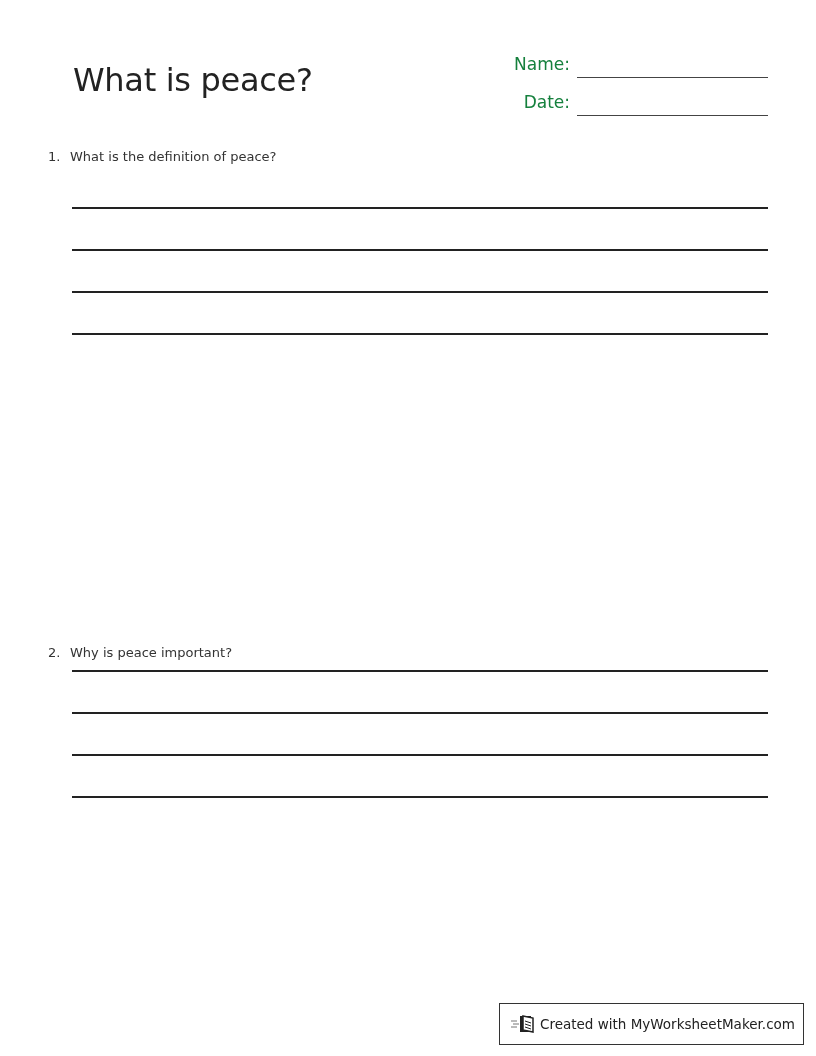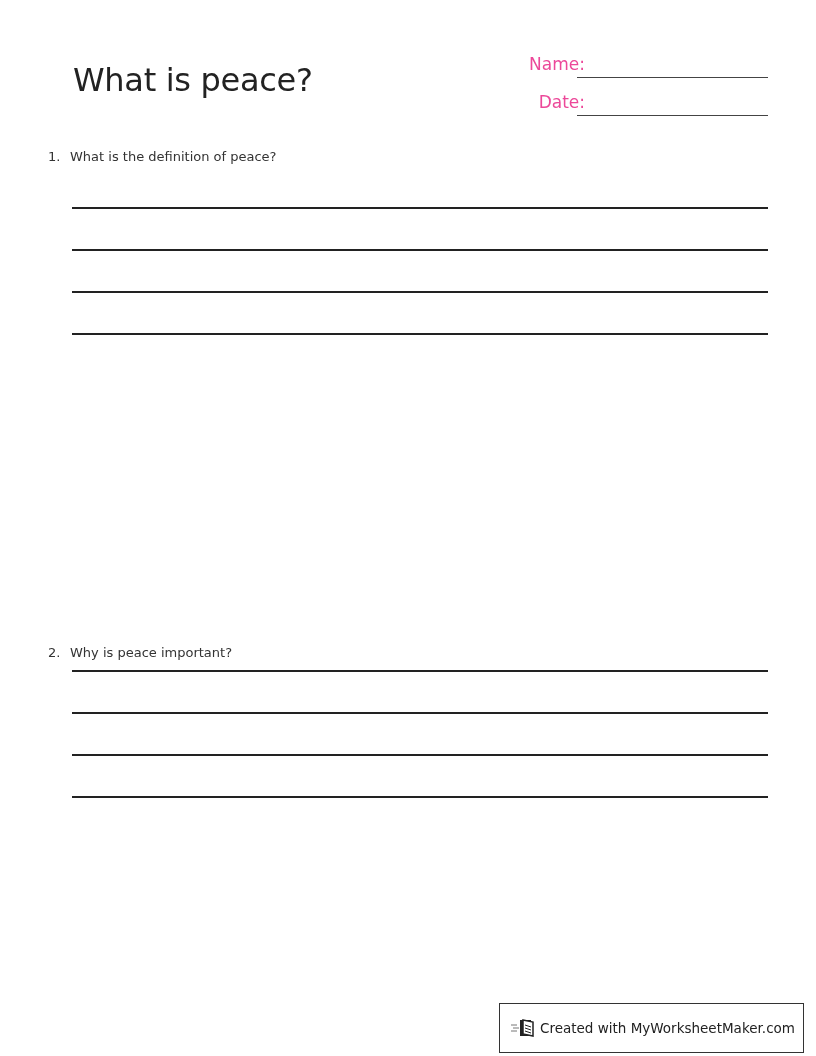--- a/index.html
+++ b/index.html
@@ -1,26 +1,26 @@
 <!DOCTYPE html>
 <html><head>
 <meta charset="utf-8">
 <style>
   html, body { margin: 0; padding: 0; background: #ffffff; }
   body { width: 816px; height: 1056px; position: relative; overflow: hidden;
          font-family: "DejaVu Sans", "Liberation Sans", sans-serif; color: #222; }
   .title { position: absolute; left: 61px; top: 48px; font-size: 32px; font-weight: 400;
            color: #222; letter-spacing: -0.3px; margin: 12px; line-height: 40px; }
   .field { position: absolute; left: 500px; width: 268px; height: 24px; }
-  .field .lbl { position: absolute; right: 183px; top: 0; font-size: 17px; color: #ec4899; line-height: 24px; }
+  .field .lbl { position: absolute; right: 198px; top: 0; font-size: 17px; color: #15803d; line-height: 24px; }
   .field .line { position: absolute; left: 77px; right: 0; bottom: -2px; border-bottom: 1px solid #444; }
   .q { position: absolute; left: 48px; font-size: 13px; color: #333; line-height: 18px; }
   .q .num { display: inline-block; width: 22px; }
   .answer-line { position: absolute; left: 72px; width: 696px; height: 0; border-top: 2px solid #222; }
-  .footer { position: absolute; left: 499px; top: 1003px; width: 305px; height: 50px;
+  .footer { position: absolute; left: 499px; top: 1003px; width: 305px; height: 42px;
             border: 1px solid #333; box-sizing: border-box; display: flex; align-items: center; }
   .footer .logo { margin-left: 10px; width: 26px; height: 22px; }
   .footer .txt { margin-left: 4px; font-size: 13.5px; color: #222; white-space: nowrap; }
 </style>
 </head>
 <body>
 
 <h1 class="title">What is peace?</h1>
 
 <div class="field" style="top:52px;">

